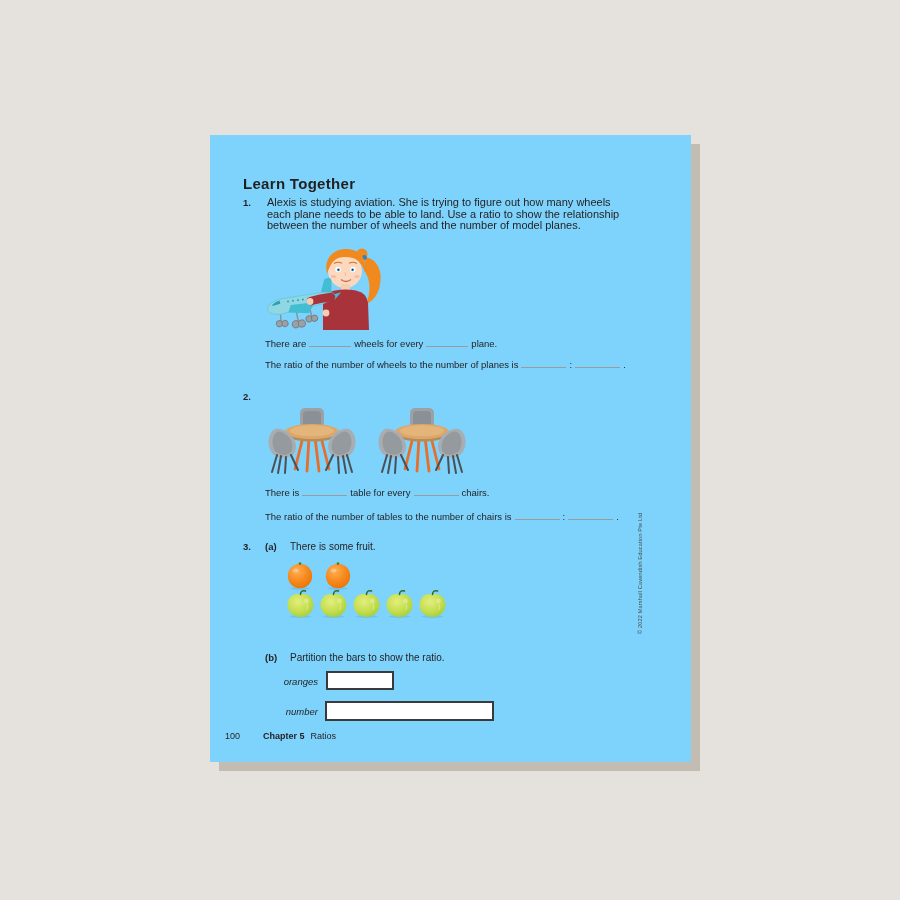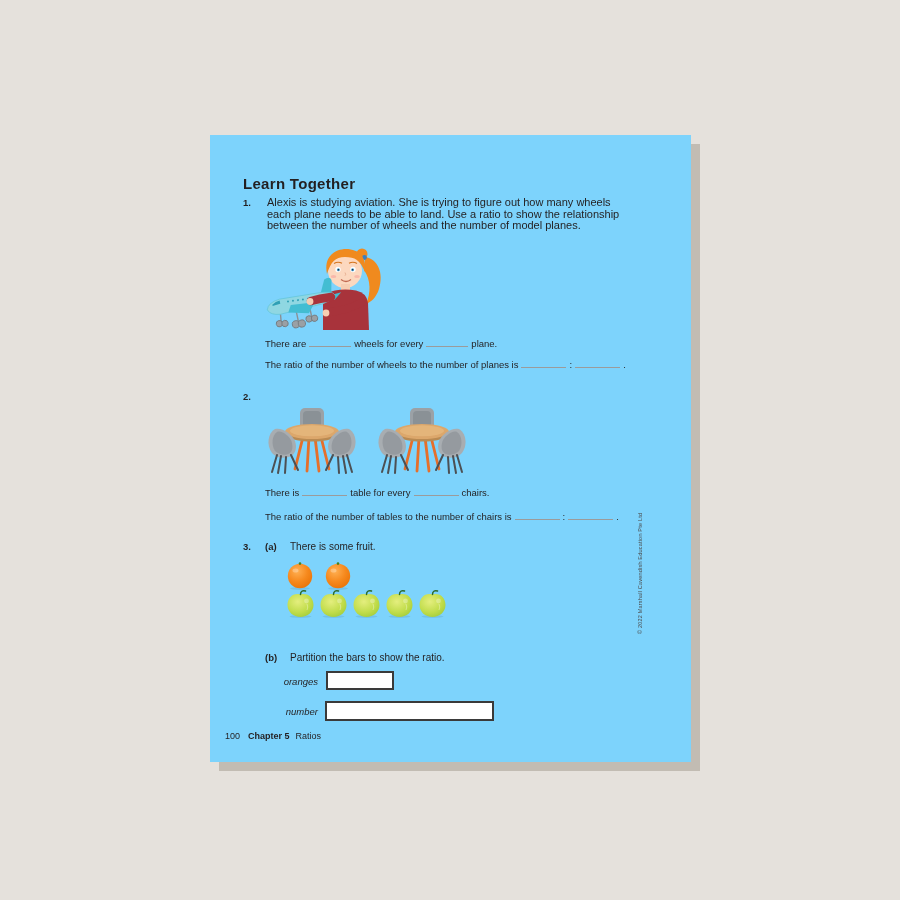--- a/index.html
+++ b/index.html
@@ -54,21 +54,21 @@
     position:absolute;left:40px;width:68px;text-align:right;
     font-size:9.5px;
     font-style:italic;
   }
   .answer-box{
     position:absolute;border:2px solid #3a3a3a;background:#fff;box-sizing:border-box;
   }
   .footer{
     position:absolute;left:15px;top:596px;font-size:9px;white-space:nowrap;
   }
-  .footer .pageno{margin-right:8px;}
+  .footer .pageno{margin-right:23px;}
   .footer .chap{font-weight:bold;margin-right:6px;}
   .copyright{
     position:absolute;left:433px;top:493px;
     transform:rotate(-90deg);transform-origin:left bottom;
     font-size:5.5px;color:#4a4a4a;white-space:nowrap;letter-spacing:.2px;
   }
   svg{display:block;}
 </style>
 </head>
 <body>

